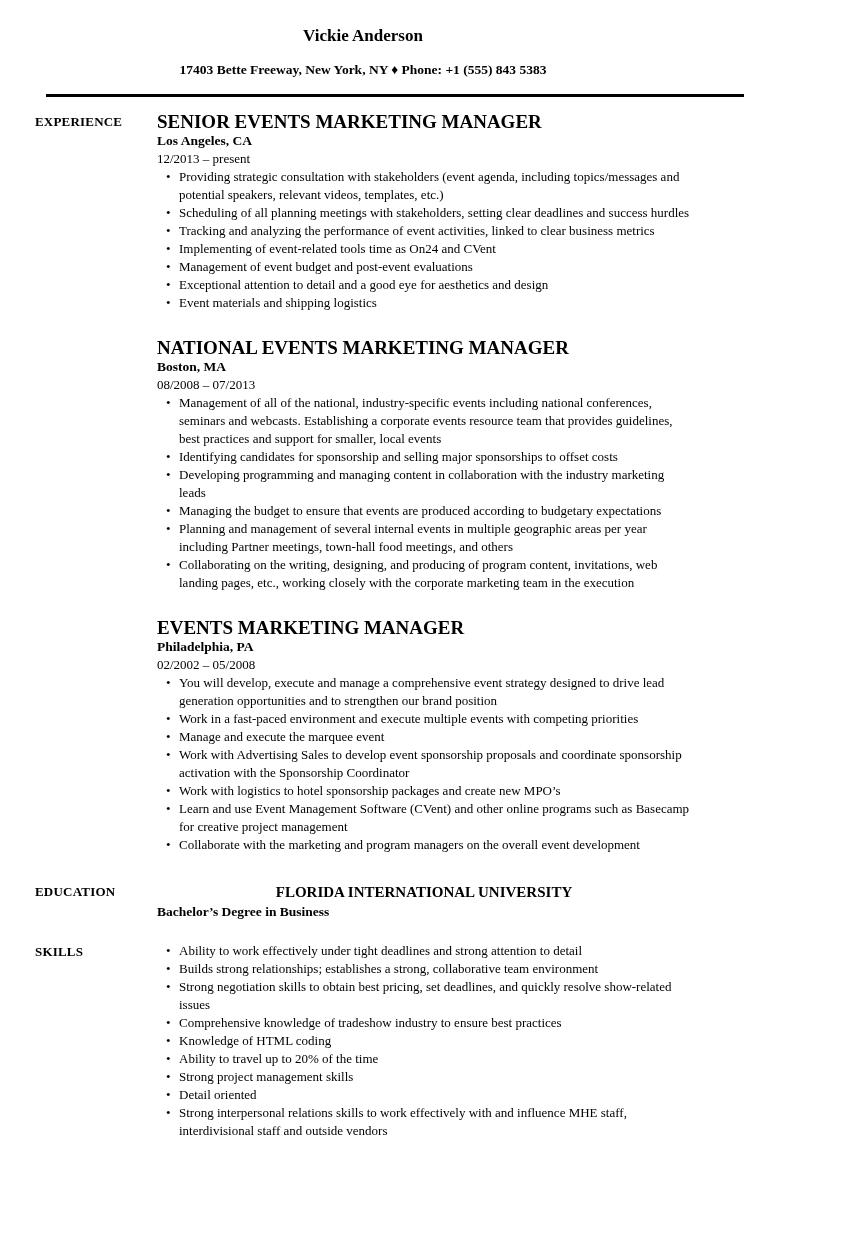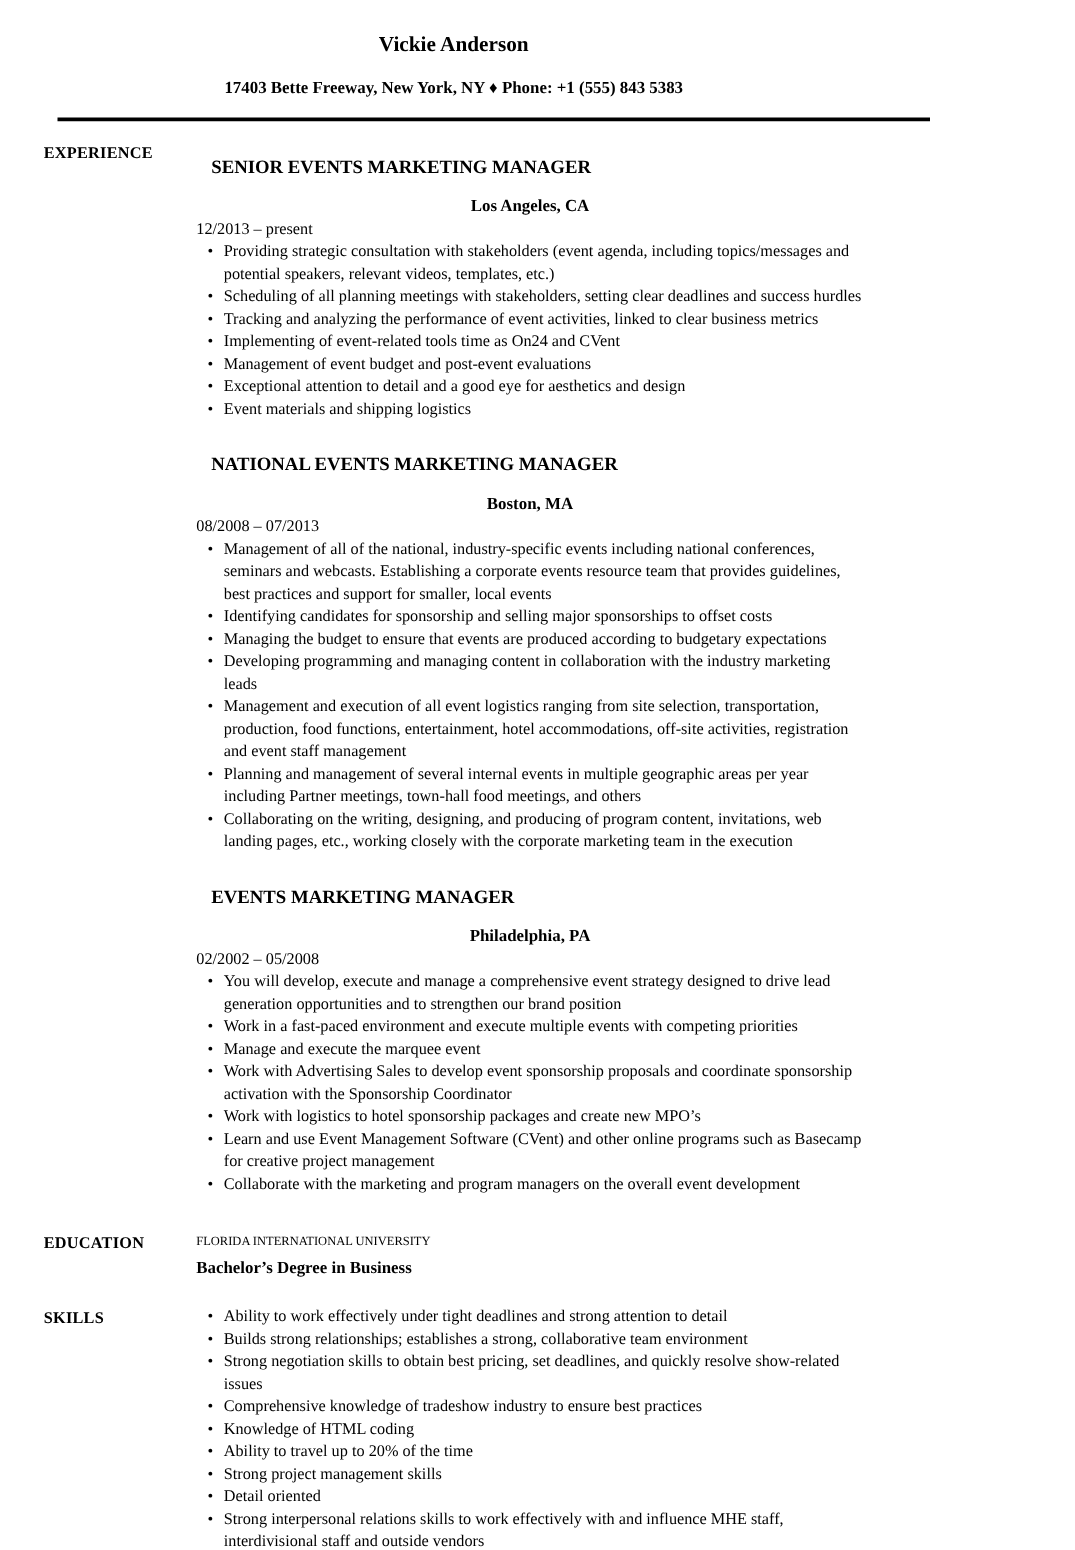--- a/index.html
+++ b/index.html
@@ -51,30 +51,29 @@
   .section-label {
     font-weight: bold;
     font-size: 13px;
     line-height: 20px;
     letter-spacing: 0.2px;
   }
   
   .job { margin-bottom: 26px; }
   .job:last-child { margin-bottom: 0; }
   .job-title {
-    margin: 12px;
-    font-size: 15px;
+    margin: 0;
+    font-size: 19px;
     line-height: 20px;
     font-weight: bold;
   }
   .job-location {
     font-weight: bold;
     font-size: 13.5px;
     line-height: 18px;
-    text-align: center;
   }
   .job-dates {
     font-size: 13px;
     line-height: 18px;
   }
   
   ul.bullets {
     margin: 0;
     padding: 0 0 0 22px;
     list-style: none;
@@ -86,23 +85,24 @@
   ul.bullets li::before {
     content: "\2022";
     position: absolute;
     left: -13px;
     top: 0;
     font-size: 13px;
   }
   
   .school-name {
     margin: 0;
-    font-size: 10px;
+    font-size: 15px;
     line-height: 20px;
-    font-weight: normal;
+    font-weight: bold;
+    text-align: center;
   }
   .degree {
     font-weight: bold;
     font-size: 13.5px;
     line-height: 19px;
   }
 </style>
 </head>
 <body>
 
@@ -133,23 +133,22 @@
         </ul>
       </article>
 
       <article class="job">
         <h2 class="job-title">NATIONAL EVENTS MARKETING MANAGER</h2>
         <div class="job-location">Boston, MA</div>
         <div class="job-dates">08/2008 – 07/2013</div>
         <ul class="bullets">
           <li>Management of all of the national, industry-specific events including national conferences, seminars and webcasts. Establishing a corporate events resource team that provides guidelines, best practices and support for smaller, local events</li>
           <li>Identifying candidates for sponsorship and selling major sponsorships to offset costs</li>
+          <li>Developing programming and managing content in collaboration with the industry marketing leads</li>
           <li>Managing the budget to ensure that events are produced according to budgetary expectations</li>
-          <li>Developing programming and managing content in collaboration with the industry marketing leads</li>
-          <li>Management and execution of all event logistics ranging from site selection, transportation, production, food functions, entertainment, hotel accommodations, off-site activities, registration and event staff management</li>
           <li>Planning and management of several internal events in multiple geographic areas per year including Partner meetings, town-hall food meetings, and others</li>
           <li>Collaborating on the writing, designing, and producing of program content, invitations, web landing pages, etc., working closely with the corporate marketing team in the execution</li>
         </ul>
       </article>
 
       <article class="job">
         <h2 class="job-title">EVENTS MARKETING MANAGER</h2>
         <div class="job-location">Philadelphia, PA</div>
         <div class="job-dates">02/2002 – 05/2008</div>
         <ul class="bullets">

